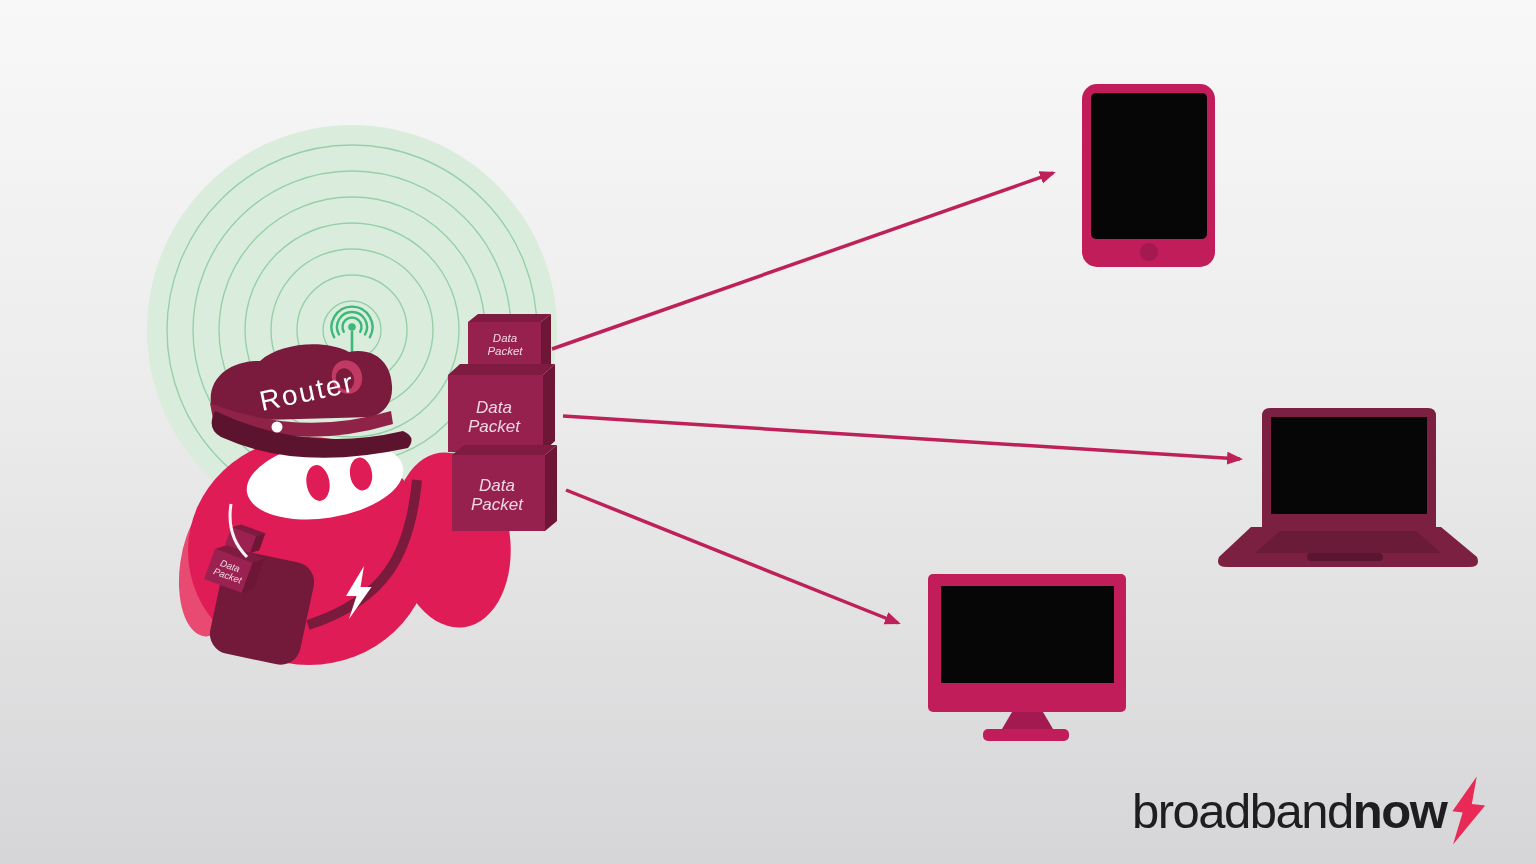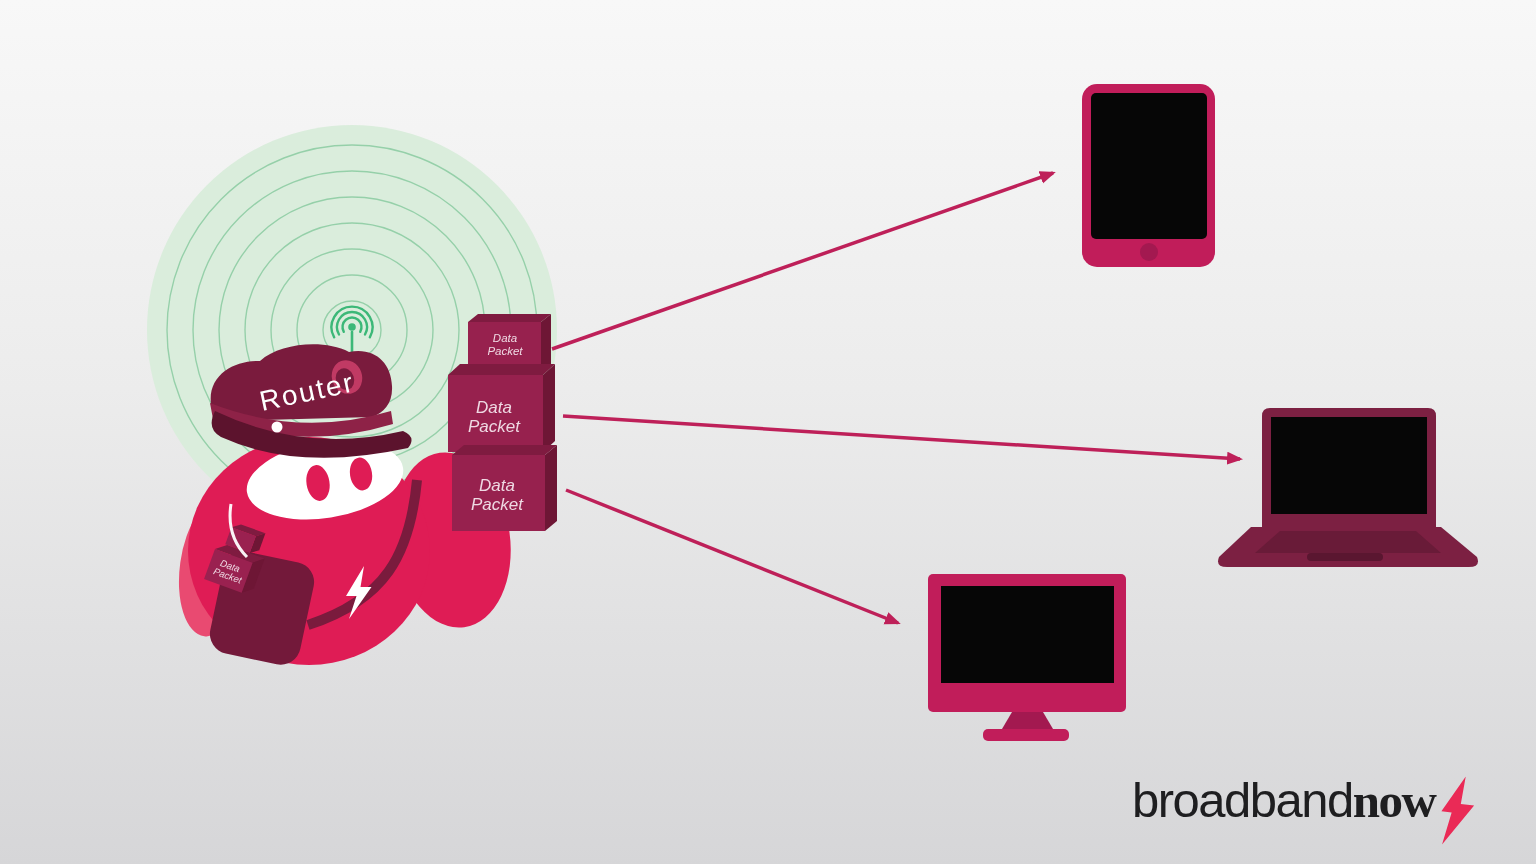--- a/index.html
+++ b/index.html
@@ -8,25 +8,25 @@
     width:1536px;height:864px;
     overflow:hidden;
     background:linear-gradient(180deg,#f8f8f8 0%,#ececec 45%,#d6d6d8 100%);
     font-family:"Liberation Sans", sans-serif;
   }
   .scene{position:absolute;inset:0;}
   svg text{font-family:"Liberation Sans", sans-serif;}
   .packet-label{font-style:italic;font-weight:500;fill:#efd9e3;}
   .logo{
     position:absolute;left:1132px;top:776px;
-    display:flex;align-items:flex-start;
+    display:flex;align-items:center;
     color:#1e1e20;
   }
   .logo .brand{font-size:49px;line-height:1;letter-spacing:-1.5px;font-weight:500;}
-  .logo .brand-bold{font-weight:800;font-family:Liberation Serif, serif;}
+  .logo .brand-bold{font-weight:800;}
   .logo-bolt{margin-left:5px;transform:rotate(6deg);}
 </style>
 </head>
 <body>
 
 <div class="canvas">
   <svg class="scene" viewBox="0 0 1536 864">
     <defs>
       <marker id="arrowhead" markerUnits="userSpaceOnUse" markerWidth="18" markerHeight="14" refX="13" refY="6.5" orient="auto">
         <path d="M0,0 L16,6.5 L0,13 Z" fill="#be2059"></path>

